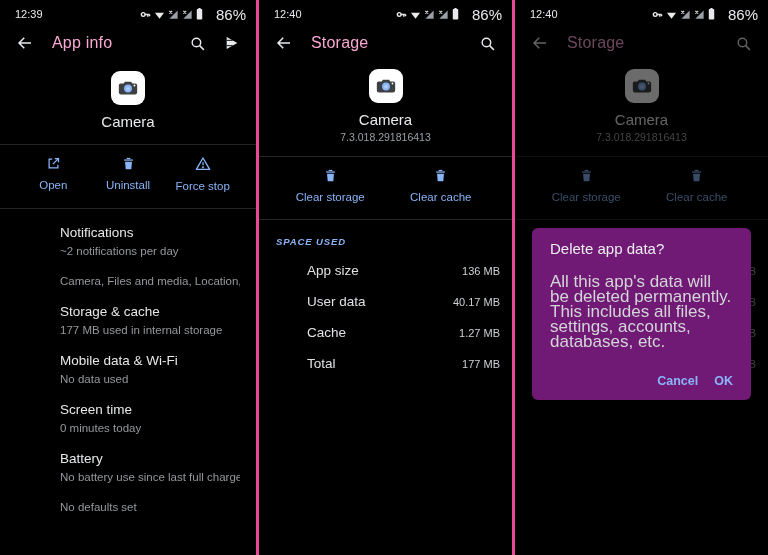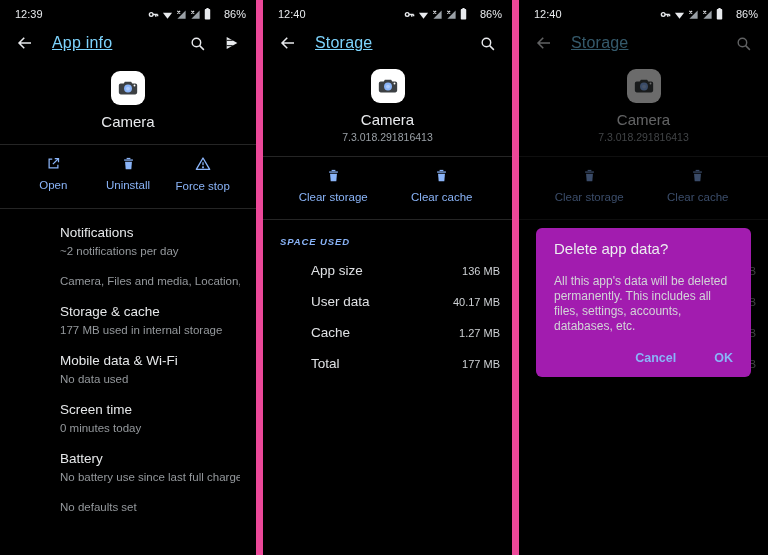--- a/index.html
+++ b/index.html
@@ -1,29 +1,29 @@
 <!DOCTYPE html>
 <html><head>
 <meta charset="utf-8">
 <style>
   html,body{margin:0;padding:0;background:#000;}
   body{font-family:"Liberation Sans",sans-serif;}
   .stage{width:768px;height:555px;display:flex;background:#000;overflow:hidden;}
   .panel{width:256px;height:555px;position:relative;background:#000;box-sizing:border-box;overflow:hidden;flex:0 0 256px;}
-  .panel + .panel{border-left:7px solid #ec4899;}
+  .panel + .panel{border-left:3px solid #ec4899;}
 
   
   .statusbar{height:22px;display:flex;justify-content:space-between;align-items:center;
              padding:3px 10px 0 15px;color:#e8eaed;font-size:11px;}
   .sicons{display:flex;align-items:center;gap:3px;}
   .sicons svg{display:block;}
-  .battery-pct{margin-left:10px;font-size:11px;color:#e8eaed;}
-
-  
-  .appbar{height:36px;display:flex;align-items:center;padding:0 16px;color:#7dd3fc;text-decoration:underline;}
+  .battery-pct{margin-left:10px;font-size:15px;color:#e8eaed;}
+
+  
+  .appbar{height:36px;display:flex;align-items:center;padding:0 16px;color:#f9a8d4;}
   .appbar .back{width:20px;height:20px;margin-right:16px;display:flex;align-items:center;}
   .appbar .title{font-size:16px;flex:1;letter-spacing:.2px;}
   .bar-actions{display:flex;gap:18px;align-items:center;}
   .bar-actions span{display:flex;align-items:center;}
 
   
   .hero{text-align:center;}
   .app-icon{width:34px;height:34px;background:#fff;border-radius:9px;margin:10px auto 0;
             display:flex;align-items:center;justify-content:center;}
   .hero .app-name{color:#e8eaed;font-size:15px;margin-top:8px;}
@@ -50,25 +50,25 @@
   
   .section{color:#8ab4f8;font-size:9.5px;font-weight:bold;letter-spacing:.9px;
            padding:16px 0 8px 17px;font-style:italic;}
   .srow{display:flex;justify-content:space-between;align-items:center;
         padding:0 12px 0 48px;height:31px;}
   .srow .l{color:#dfe1e4;font-size:13.5px;}
   .srow .v{color:#ced1d5;font-size:11px;}
 
   
   .dim{opacity:.42;}
-  .dialog{position:absolute;left:17px;right:17px;top:228px;background:#a21caf;
+  .dialog{position:absolute;left:17px;right:17px;top:228px;background:#701a75;
           border-radius:6px;padding:12px 18px 10px;box-shadow:0 8px 24px rgba(0,0,0,.65);}
   .dialog .dt{color:#eceef0;font-size:15px;line-height:18px;margin-bottom:7px;}
-  .dialog .db{color:#d3d5d8;font-size:12px;line-height:15px;margin-top:16px;}
-  .dialog .btns{display:flex;justify-content:flex-end;gap:38px;margin-top:17px;padding-bottom:2px;}
+  .dialog .db{color:#d3d5d8;font-size:17px;line-height:15px;margin-top:16px;}
+  .dialog .btns{display:flex;justify-content:flex-end;gap:16px;margin-top:25px;padding-bottom:2px;}
   .dialog .btn{color:#8ab4f8;font-size:12.5px;font-weight:700;cursor:pointer;}
 </style>
 </head>
 <body>
 
 <div class="stage">
 
   <div class="panel">
     <div class="statusbar">
       <span>12:39</span>

